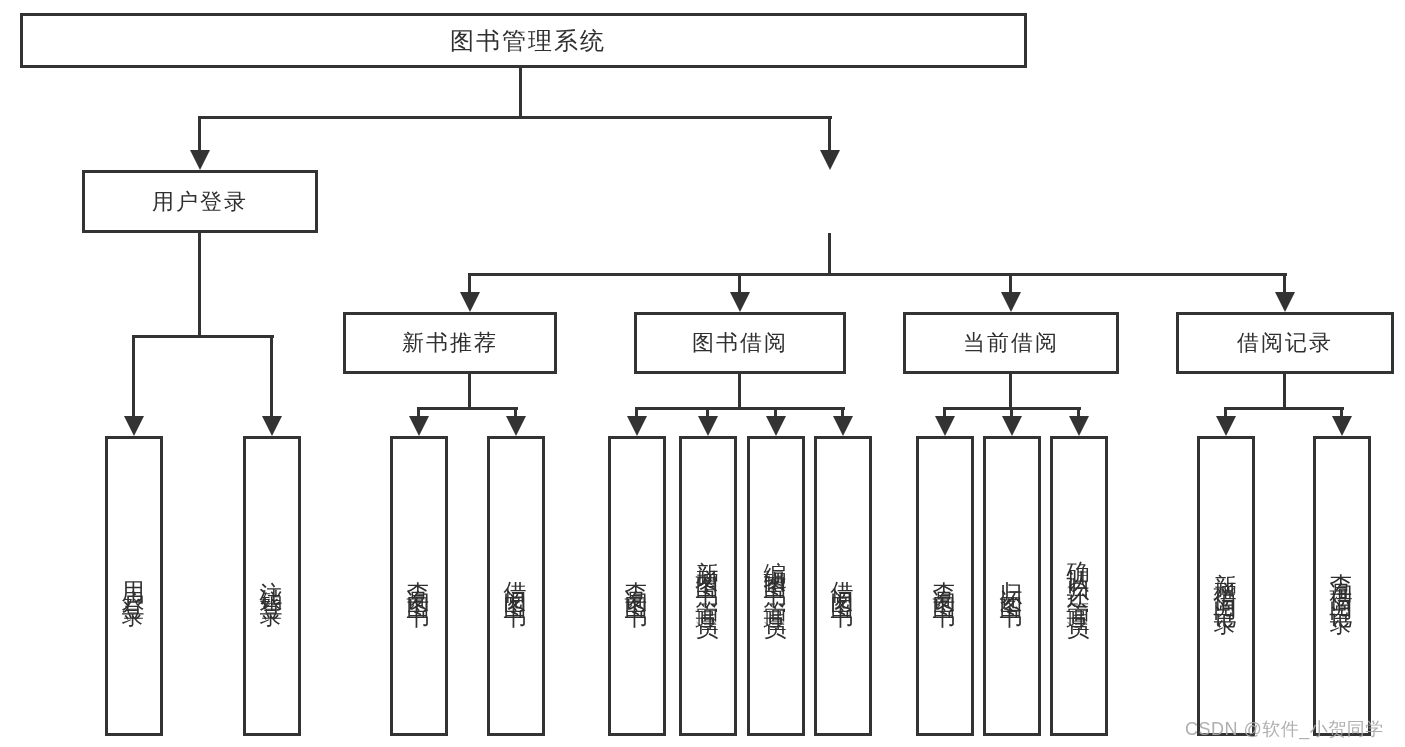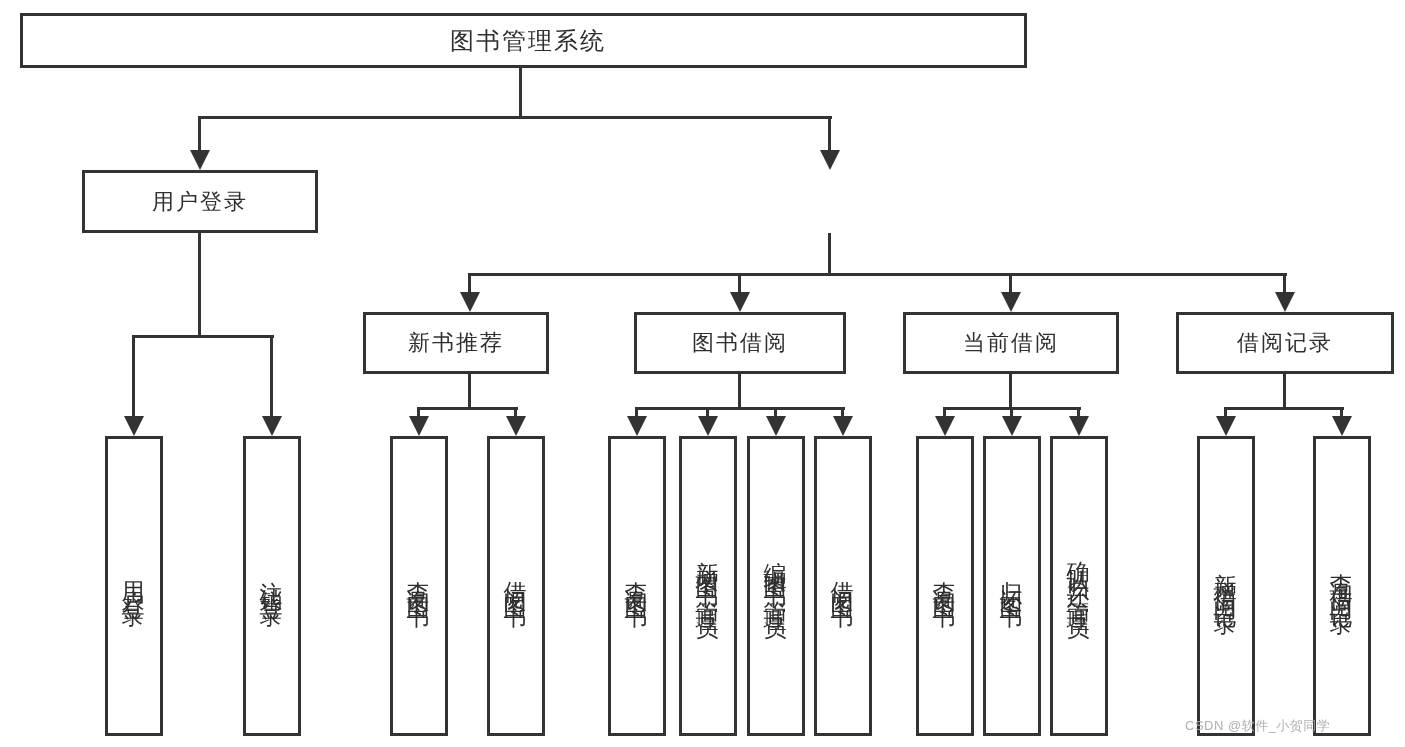--- a/index.html
+++ b/index.html
@@ -32,21 +32,21 @@
   .vline{position:absolute;width:3px;background:#333333;}
   .hline{position:absolute;height:3px;background:#333333;}
   .arrow{
     position:absolute;width:0;height:0;
     border-left:10px solid transparent;
     border-right:10px solid transparent;
     border-top:20px solid #333333;
   }
   .watermark{
     position:absolute;left:1185px;top:717px;
-    font-size:13px;color:rgba(168,168,168,0.92);
+    font-size:18px;color:rgba(168,168,168,0.92);
     letter-spacing:0.5px;white-space:nowrap;z-index:10;
   }
 </style>
 </head>
 <body>
 
 <div id="canvas">
 
   <div class="vline" style="left:519px;top:68px;height:50px;"></div>
   <div class="hline" style="left:198px;top:116px;width:634px;"></div>
@@ -108,21 +108,21 @@
   <div class="arrow" style="left:1332px;top:416px;"></div>
 
   <div class="box" style="left:20px;top:13px;width:1007px;height:55px;padding-left:9px;">
     <span class="hlabel big">图书管理系统</span>
   </div>
 
   <div class="box" style="left:82px;top:170px;width:236px;height:63px;">
     <span class="hlabel">用户登录</span>
   </div>
 
-  <div class="box" style="left:363px;top:312px;width:186px;height:62px;">
+  <div class="box" style="left:343px;top:312px;width:214px;height:62px;">
     <span class="hlabel">新书推荐</span>
   </div>
   <div class="box" style="left:903px;top:312px;width:216px;height:62px;">
     <span class="hlabel">当前借阅</span>
   </div>
   <div class="box" style="left:634px;top:312px;width:212px;height:62px;">
     <span class="hlabel">图书借阅</span>
   </div>
   <div class="box" style="left:1176px;top:312px;width:218px;height:62px;">
     <span class="hlabel">借阅记录</span>

